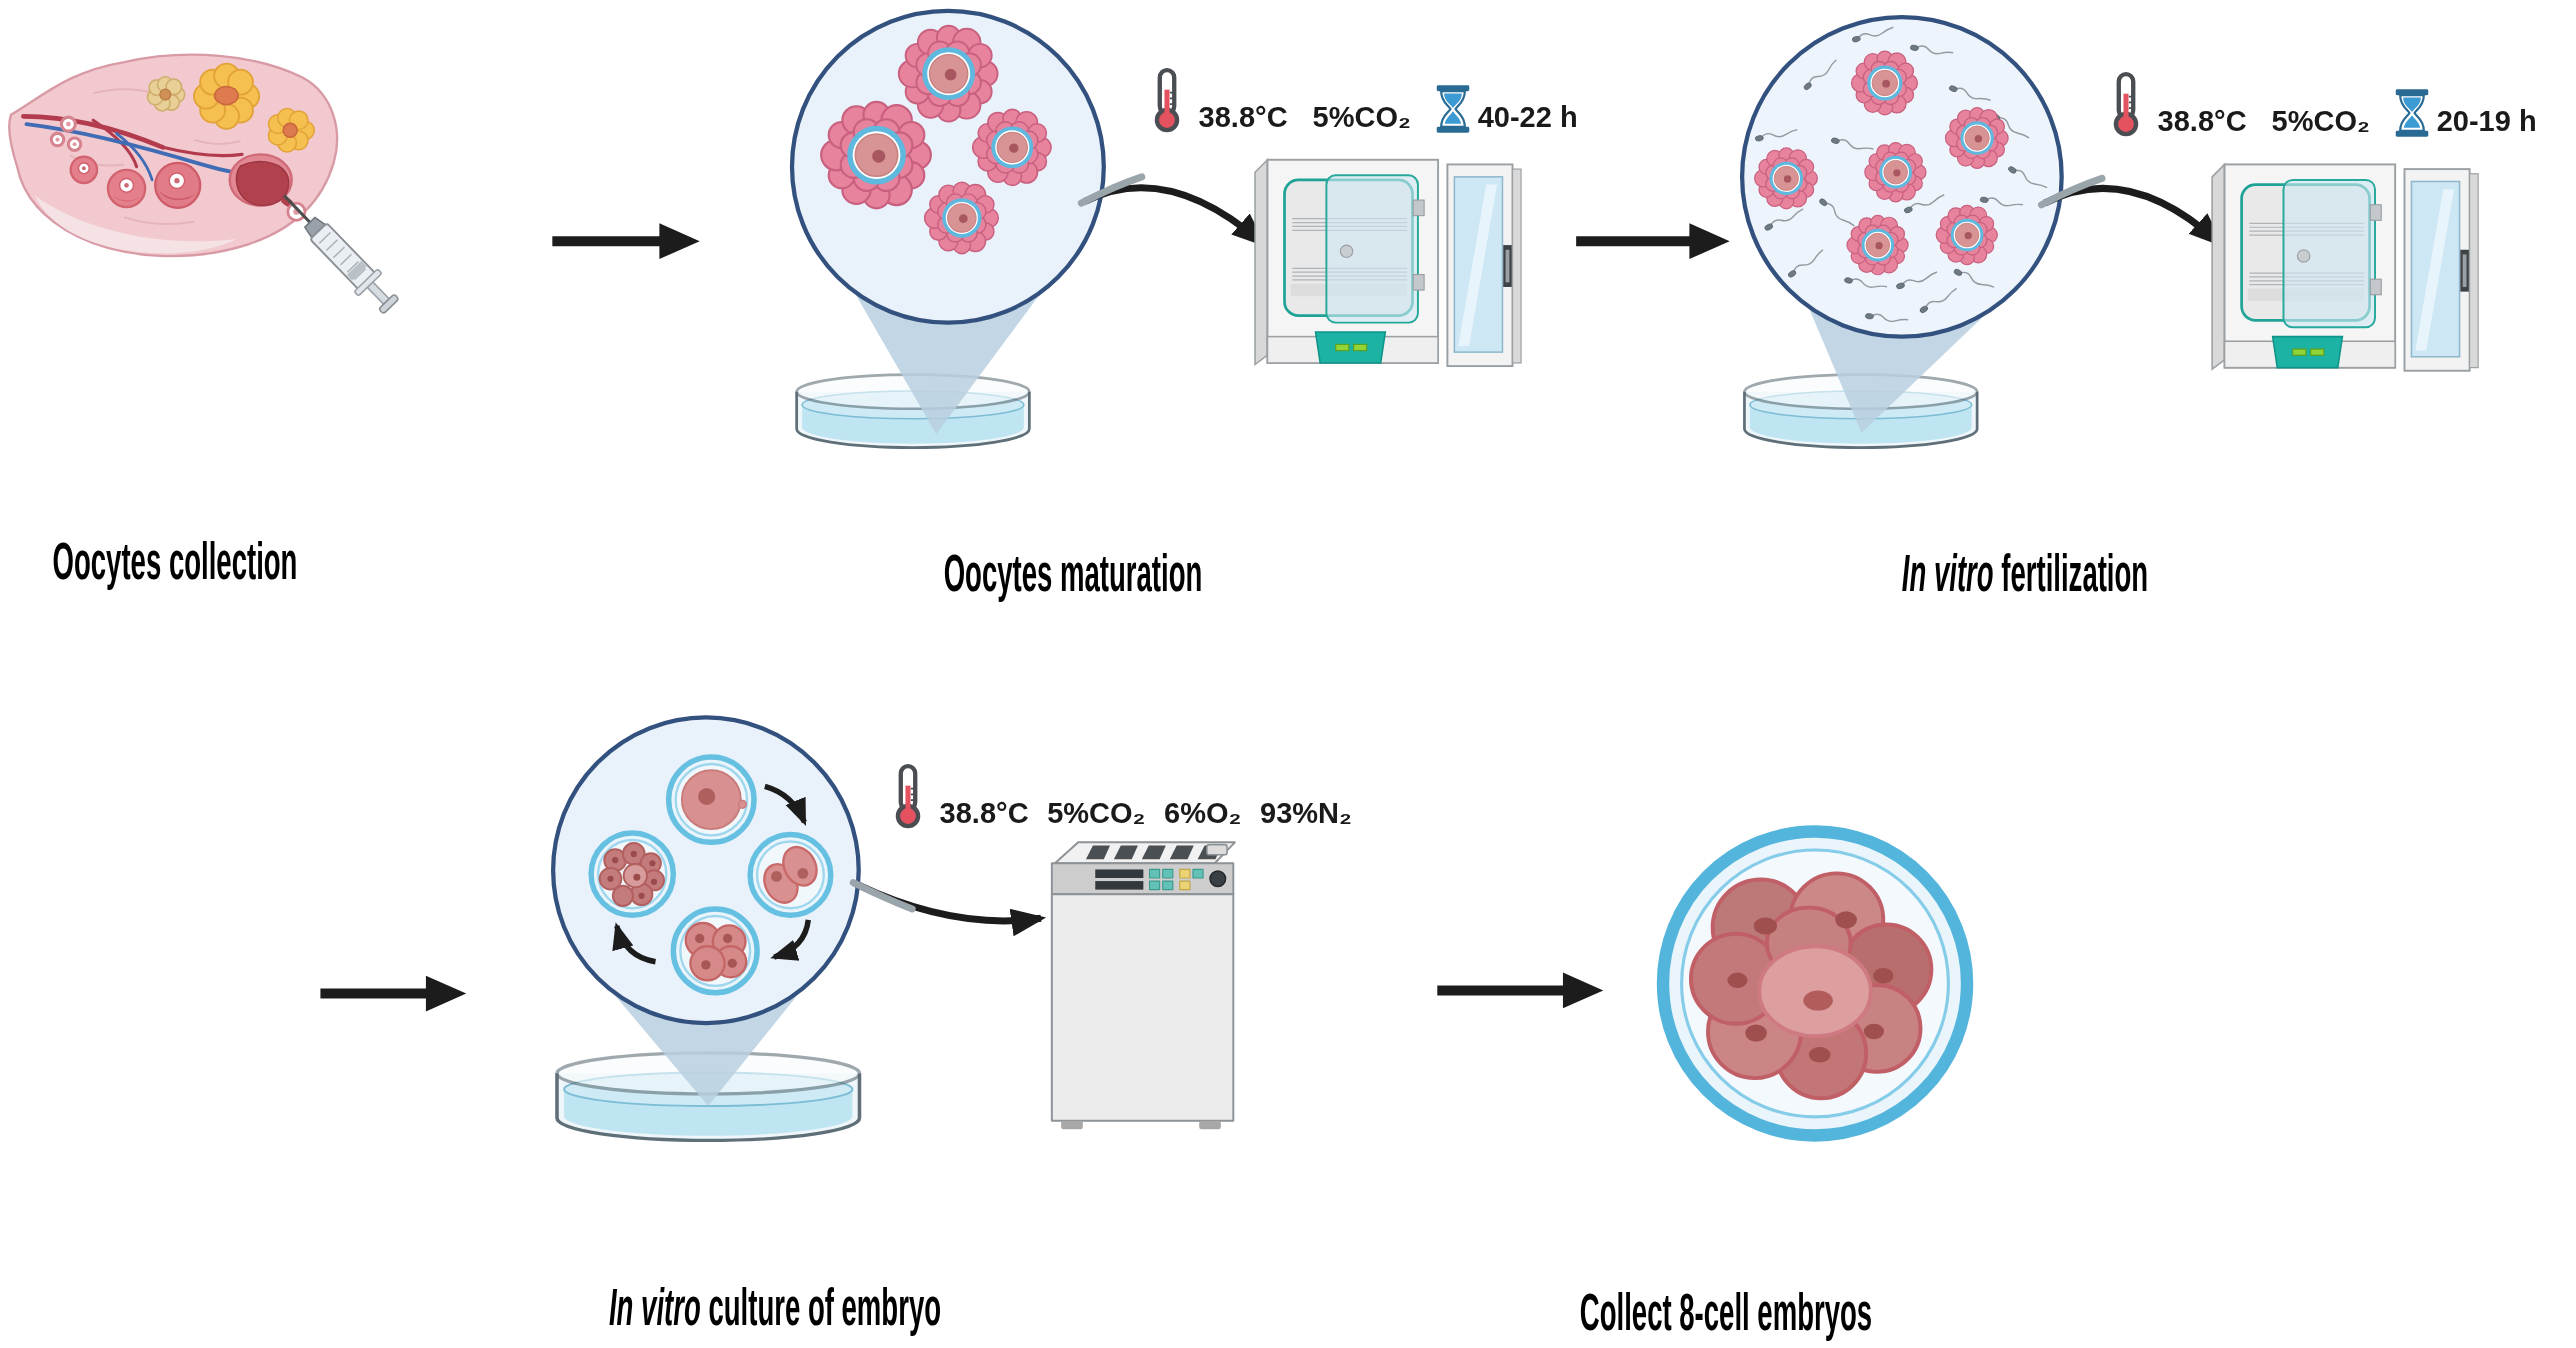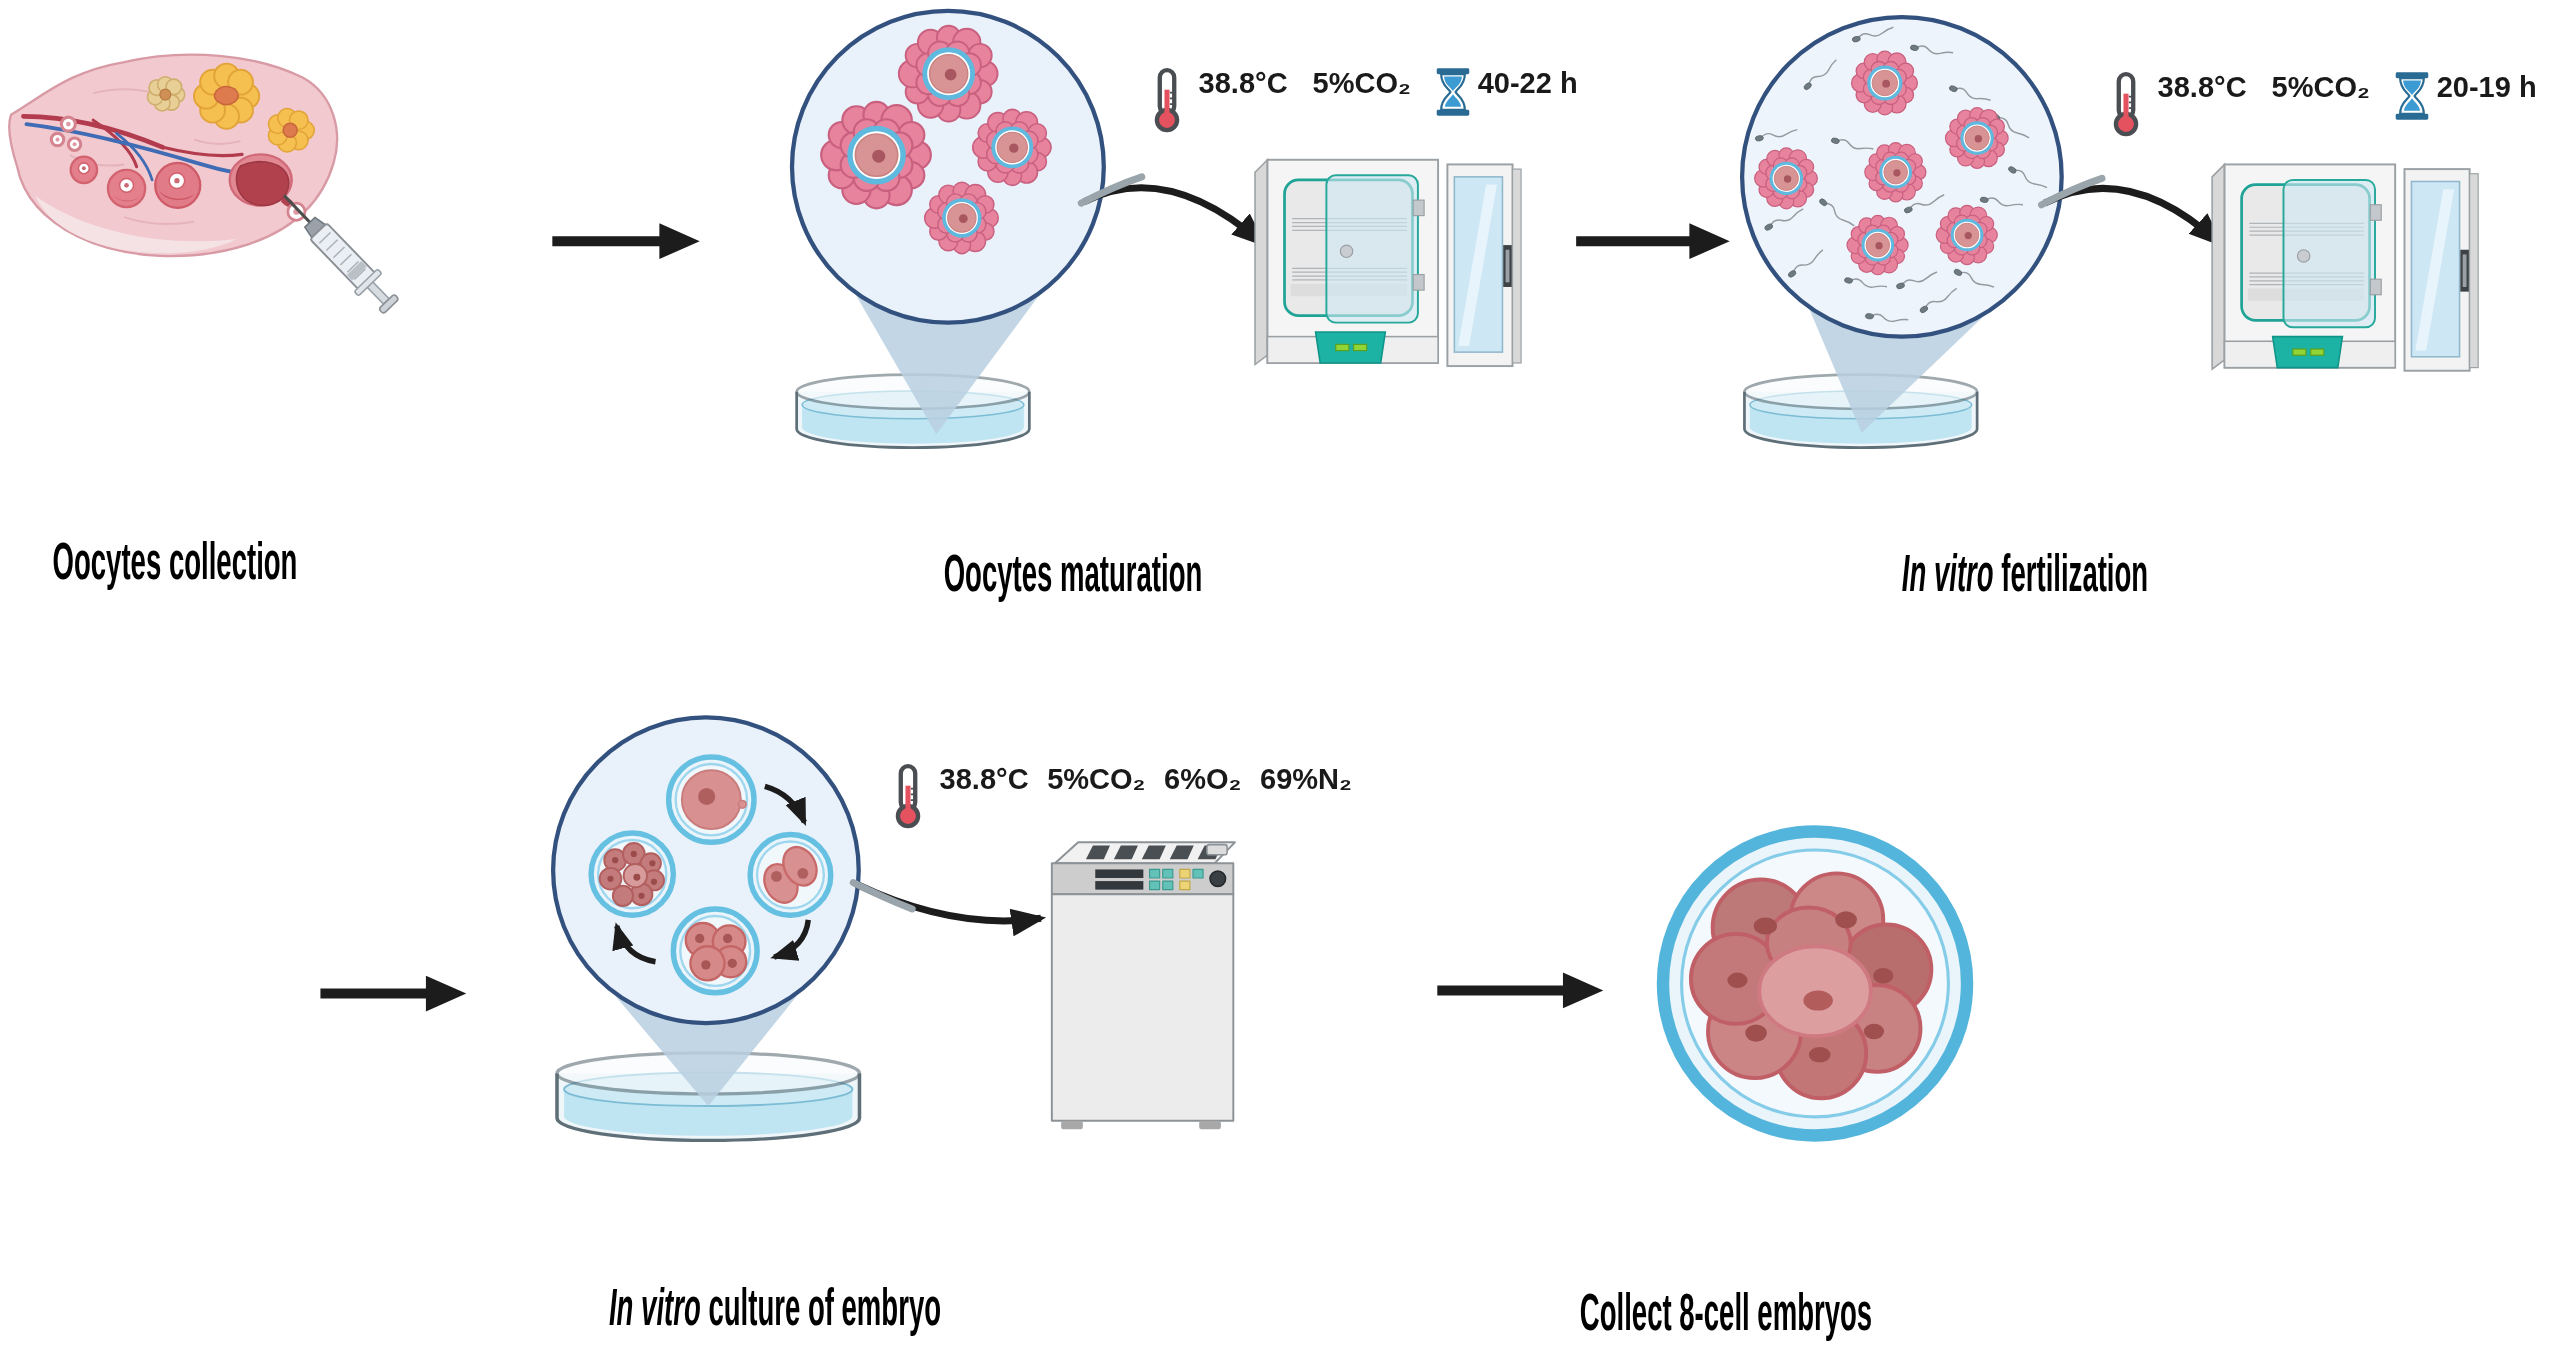--- a/index.html
+++ b/index.html
@@ -2,21 +2,21 @@
 <html style="font-size:12.4px"><head>
 <meta charset="utf-8">
 <style>
   html,body{margin:0;padding:0;background:#fff}
   .canvas{position:relative;width:2576px;height:1348px;background:#fff;
           font-family:"Liberation Sans",sans-serif;overflow:hidden}
   .canvas>svg.art{position:absolute;left:0;top:0}
   .label{position:absolute;font-weight:700;font-size:51px;line-height:1.1;color:#000;
          white-space:nowrap;transform:translateX(-50%) scaleX(0.54)}
   .label .it{font-style:italic}
-  .ann{position:absolute;display:flex;align-items:flex-start;font-weight:700;font-size:29px;
+  .ann{position:absolute;display:flex;align-items:flex-end;font-weight:700;font-size:29px;
        color:#1a1a1a;white-space:nowrap}
   .ann svg{flex:none}
   .gap-s{margin-left:7.8px}
   .gap-m{margin-left:18.6px}
   .gap-l{margin-left:25px}
 </style>
 </head>
 <body>
 
 <div class="canvas">
@@ -425,17 +425,17 @@
 <div class="ann" style="left:895px; top:763px">
   <svg viewBox="0 0 36 90" width="26" height="67">
     <rect x="8" y="3" width="20" height="60" rx="10" fill="#fff" stroke="#4a4d52" stroke-width="6"></rect>
     <circle cx="18" cy="72" r="14" fill="#e4525f" stroke="#4a4d52" stroke-width="6"></circle>
     <rect x="14.5" y="30" width="7" height="36" fill="#e4525f"></rect>
     <path d="M22 34 h5 M22 42 h5 M22 50 h4" stroke="#4a4d52" stroke-width="2.5"></path>
   </svg>
   <span class="gap-m">38.8°C</span>
   <span class="gap-m">5%CO₂</span>
   <span class="gap-m">6%O₂</span>
-  <span class="gap-m">69%N₂</span>
+  <span class="gap-m">93%N₂</span>
 </div>
 
 </div>
 
 
 </body></html>

